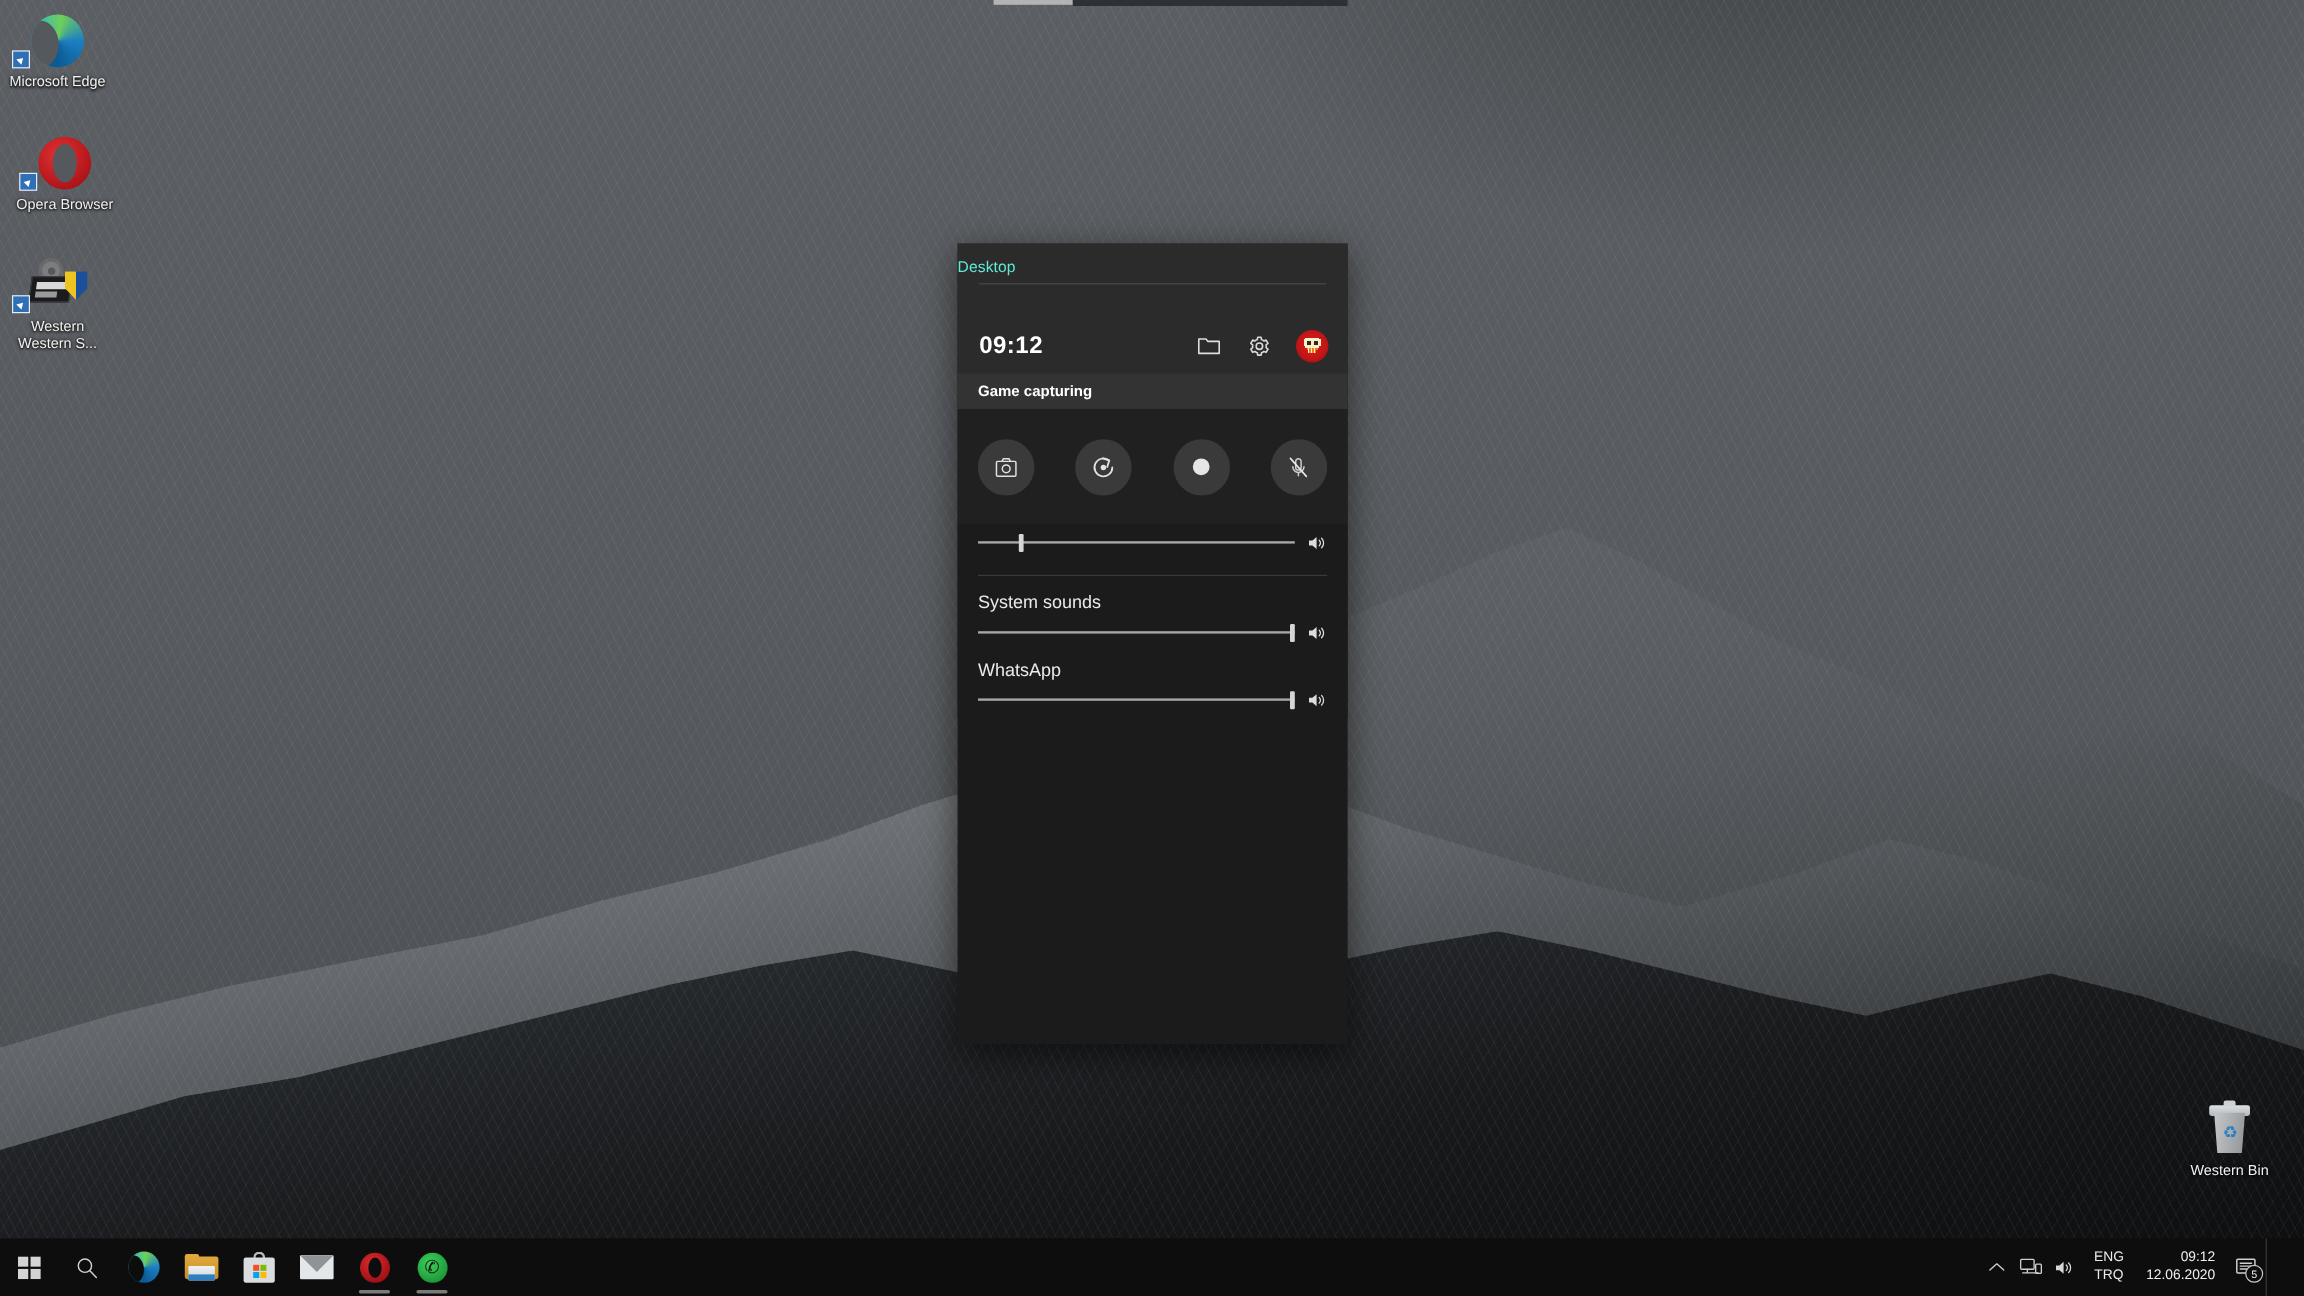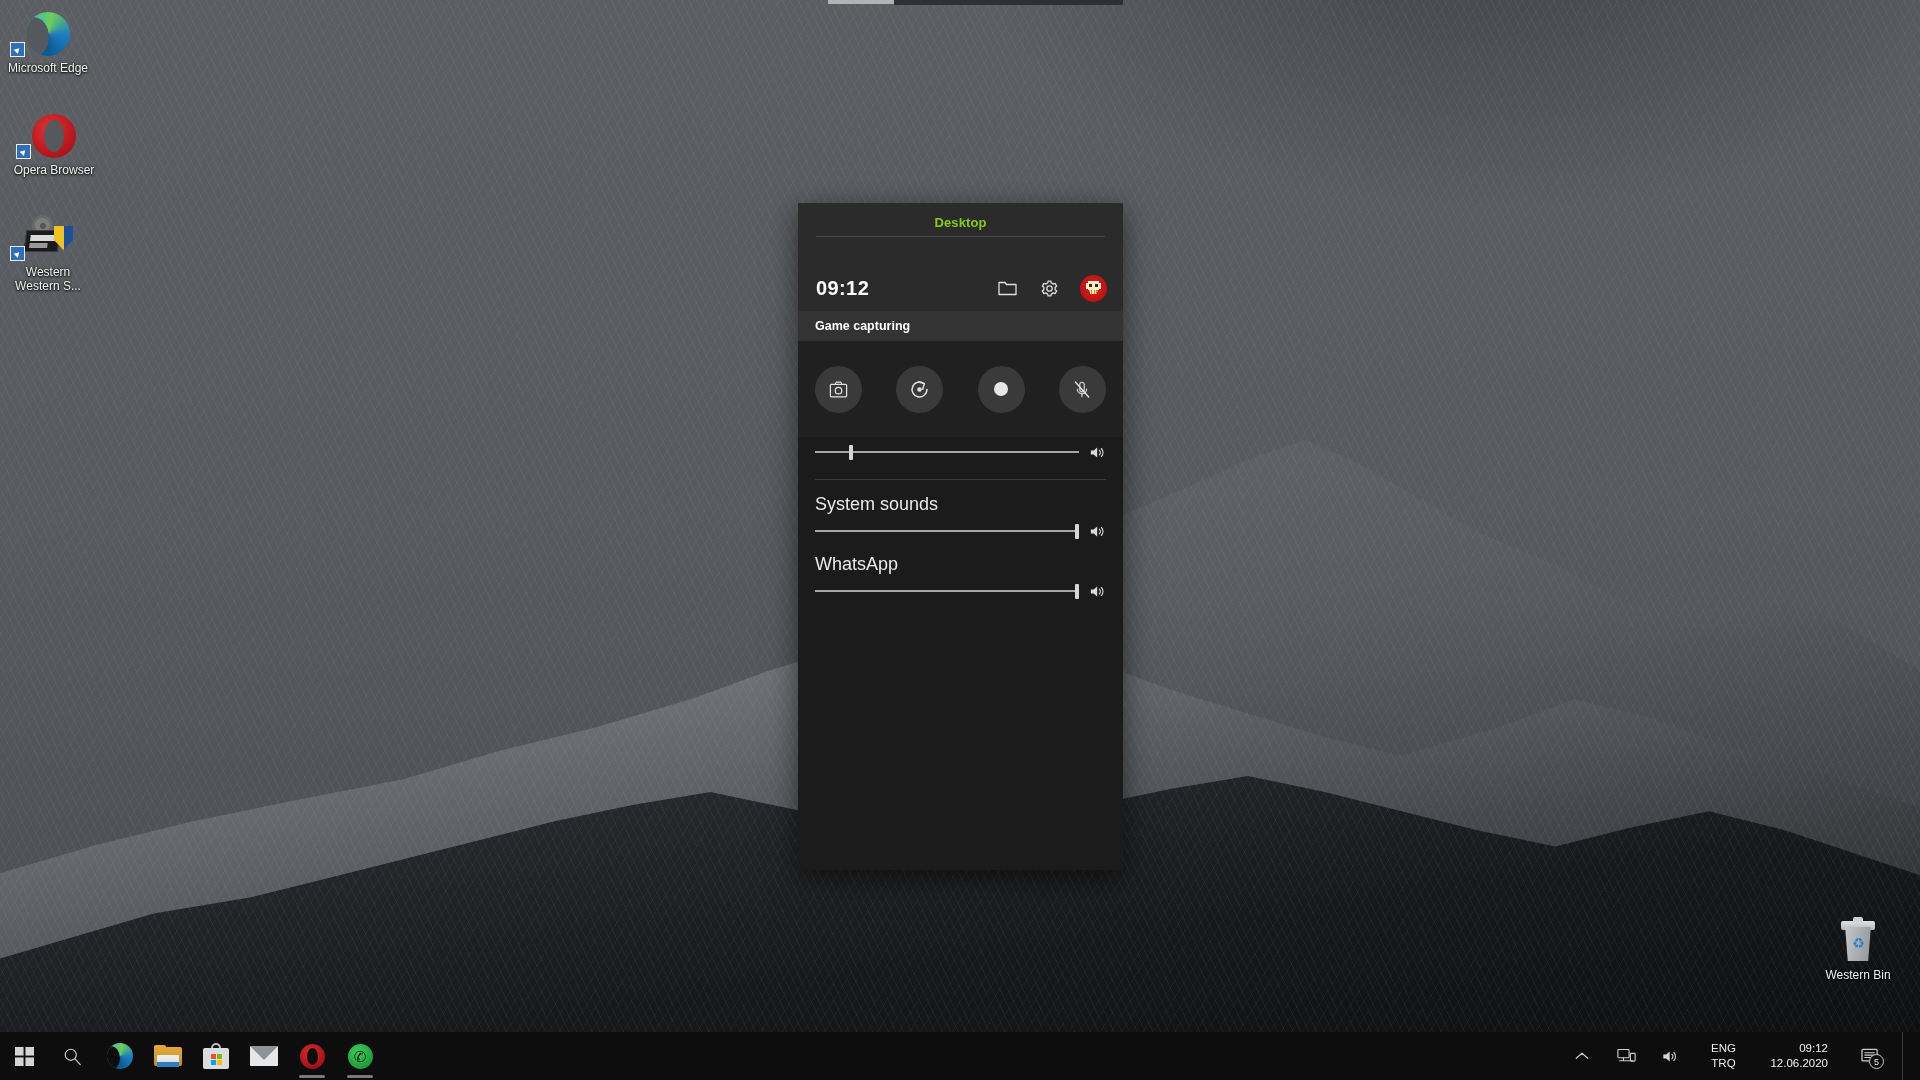--- a/index.html
+++ b/index.html
@@ -117,21 +117,21 @@
 
   
   #gamebar {
     position:absolute; left:798px; top:203px; width:325px; height:667px;
     background:#1b1b1b;
     box-shadow:0 8px 28px rgba(0,0,0,.55);
     color:#e8e8e8; font-size:13px;
   }
   .gb-head { height:62px; background:#2b2b2b; position:relative; }
   .gb-title {
-    text-align:center; font-size:13px; font-weight:bold; color:#84cc16;
+    text-align:left; font-size:13px; font-weight:normal; color:#5eead4;
     padding-top:12px; letter-spacing:.1px;
   }
   .gb-divider { position:absolute; left:18px; right:18px; top:33px; height:1px; background:#4a4a4a; }
   .gb-row {
     height:auto; background:#2b2b2b; display:flex; align-items:center;
     padding:0 16px 0 18px; height:46px;
   }
   .gb-clock { font-size:20px; font-weight:bold; color:#fff; letter-spacing:.4px; }
   .gb-head-actions { margin-left:auto; display:flex; align-items:center; gap:20px; }
   .ico-btn { width:22px;height:22px; display:flex;align-items:center;justify-content:center; cursor:pointer; }
@@ -161,37 +161,37 @@
   .chev { margin-left:auto; cursor:pointer; }
 
   .slider-row { display:flex; align-items:center; height:30px; gap:9px; }
   .track { position:relative; flex:1; height:14px; display:flex; align-items:center; }
   .track .bar { width:100%; height:2px; background:#a6a6a6; }
   .thumb { position:absolute; top:0; width:4px; height:15px; background:#d6d6d6; border-radius:1px; }
   .spk-ico { width:18px;height:18px; display:flex;align-items:center;justify-content:center; cursor:pointer; }
 
   .hr { height:1px; background:#3a3a3a; margin:12px 0 6px 0; }
   .app-block { padding-top:8px; }
-  .app-name { font-size:18px; color:#eaeaea; margin-bottom:1px; }
+  .app-name { font-size:15px; color:#eaeaea; margin-bottom:1px; }
 
   
   #taskbar {
     position:absolute; left:0; bottom:0; width:1920px; height:48px;
     background:#0d0d0e; display:flex; align-items:center;
   }
   .tb-left { display:flex; align-items:center; height:48px; }
   .tb-item {
     width:48px;height:48px; display:flex;align-items:center;justify-content:center;
     position:relative; cursor:pointer;
   }
   .tb-running::after {
     content:""; position:absolute; bottom:2px; left:11px; width:26px; height:3px;
     background:#7a7a7a; border-radius:2px;
   }
-  .tb-right { margin-left:auto; display:flex; align-items:center; height:48px; padding-right:10px; gap:16px; }
+  .tb-right { margin-left:auto; display:flex; align-items:center; height:48px; padding-right:24px; gap:0; }
   .tray-ico { width:28px;height:48px; display:flex;align-items:center;justify-content:center; cursor:pointer; }
   .tb-lang {
     width:46px; height:48px; display:flex;flex-direction:column;
     align-items:center; justify-content:center; cursor:pointer;
     font-size:11.5px; color:#eaeaea; line-height:15px;
   }
   .tb-clock {
     height:48px; display:flex;flex-direction:column; align-items:flex-end; justify-content:center;
     font-size:11.5px; color:#f0f0f0; line-height:15px; padding:0 10px 0 8px; cursor:pointer;
   }

